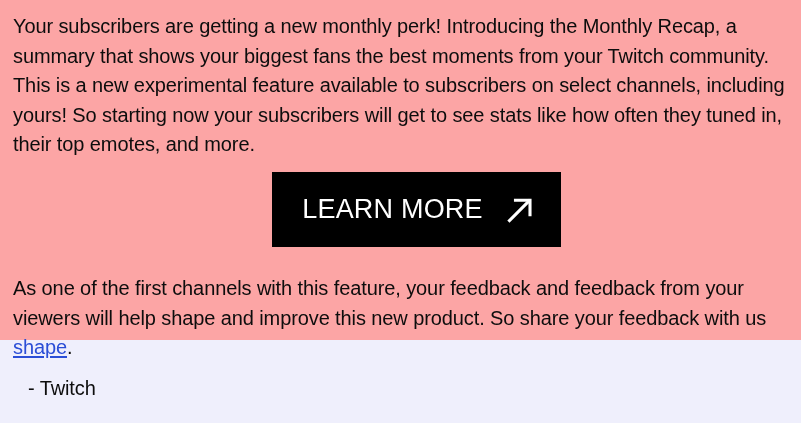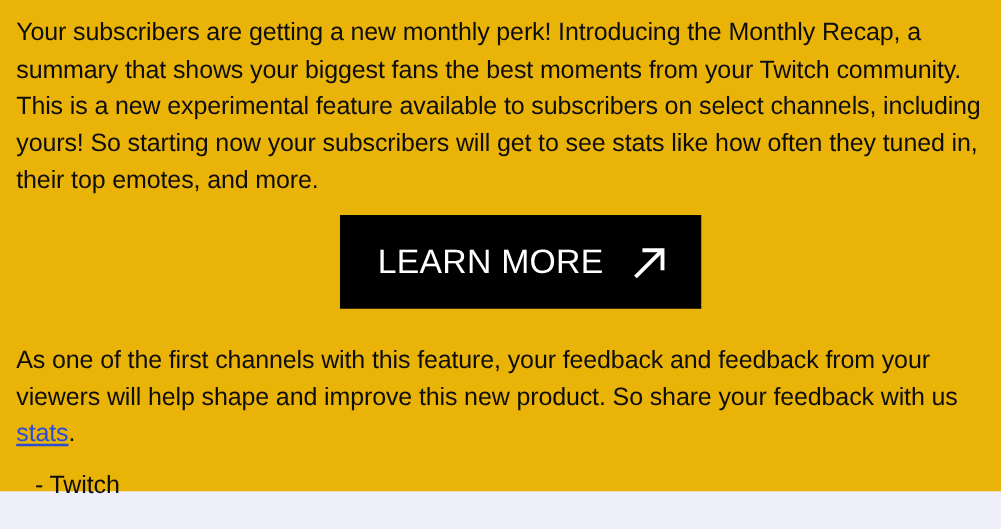--- a/index.html
+++ b/index.html
@@ -12,22 +12,22 @@
     height: 423px;
     background: #efeffc;
     font-family: "Liberation Sans", sans-serif;
     color: #0d0d0d;
     overflow: hidden;
   }
 
   .page {
     position: relative;
     width: 801px;
-    height: 393px;
-    background: #eab308;
+    height: 340px;
+    background: #fca5a5;
     box-sizing: border-box;
   }
 
   .body-copy {
     position: absolute;
     left: 13px;
     font-size: 20px;
     line-height: 29.5px;
     color: #0d0d0d;
     letter-spacing: -0.1px;
@@ -124,17 +124,17 @@
         <svg width="30" height="30" viewBox="0 0 30 30" aria-hidden="true">
           <g fill="none" stroke="#ffffff" stroke-width="3.1" stroke-linecap="square" stroke-linejoin="miter">
             <line x1="4.5" y1="25.5" x2="24" y2="6"></line>
             <polyline points="10.5,5.2 25,5.2 25,19.7"></polyline>
           </g>
         </svg>
       </span>
     </button>
   </div>
 
-  <p class="body-copy" id="feedback-paragraph"><span>As one of the first channels with this feature, your feedback and feedback from your viewers will help shape and improve this new product. So share your feedback with us </span><a class="inline-link" href="#">stats</a><span>.</span></p>
+  <p class="body-copy" id="feedback-paragraph"><span>As one of the first channels with this feature, your feedback and feedback from your viewers will help shape and improve this new product. So share your feedback with us </span><a class="inline-link" href="#">shape</a><span>.</span></p>
 
   <p id="signature">- Twitch</p>
 
 </div>
 
 </body></html>

